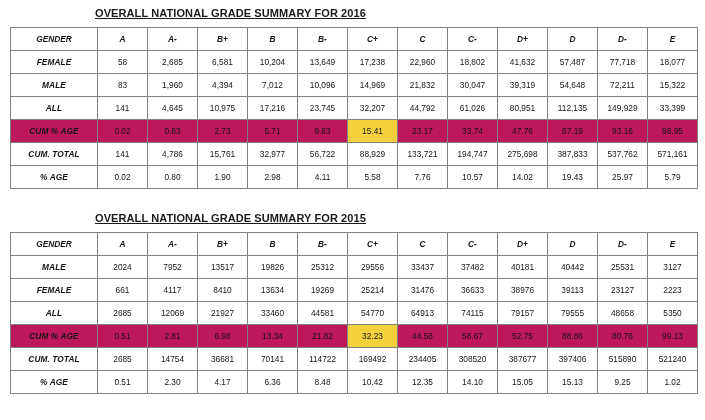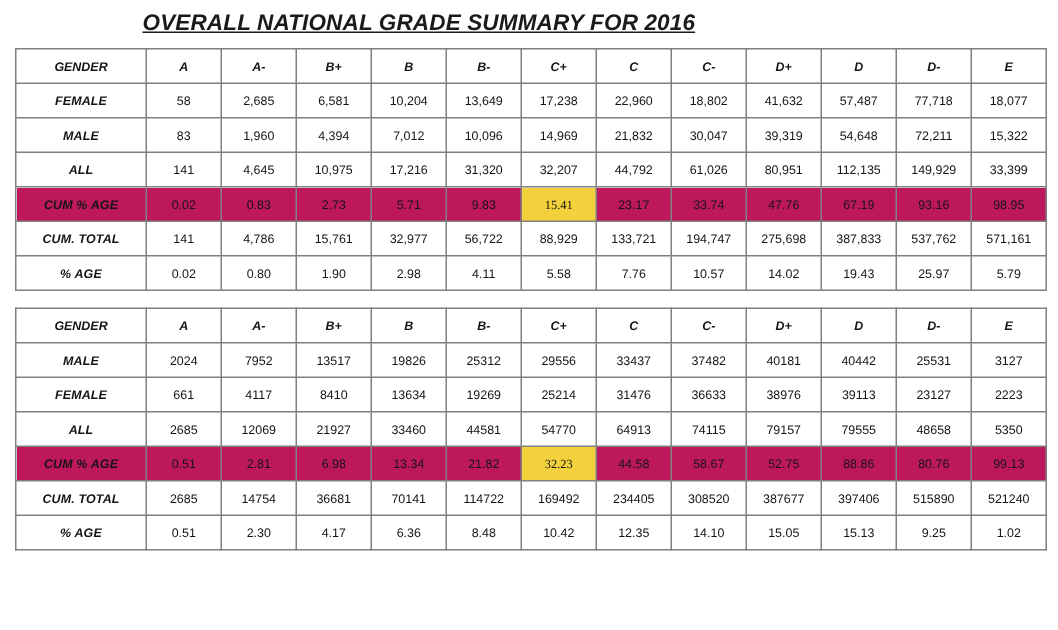--- a/index.html
+++ b/index.html
@@ -22,30 +22,29 @@
   .table-block {
     position: absolute;
     left: 0;
     width: 705px;
   }
 
   .block-2016 { top: 0; }
   .block-2015 { top: 205px; }
 
   .table-title {
-    font-size: 15px;
+    font-size: 11px;
     font-weight: bold;
     color: #1a1a1a;
     text-decoration: underline;
     letter-spacing: 0.1px;
     padding-left: 95px;
     padding-top: 7px;
     padding-bottom: 8px;
     white-space: nowrap;
-    font-style: italic;
   }
 
   table.grade-table {
     border-collapse: collapse;
     table-layout: fixed;
     width: 687px;
     margin-left: 10px;
     border: 1.5px solid #7f7f7f;
     background: #ffffff;
   }
@@ -87,21 +86,20 @@
   tr.highlight-row td {
     background: #be185d;
   }
 
   td.highlight-col {
     background: #f5d949;
   }
 
   tr.highlight-row td.highlight-col {
     background: #f2d13c;
-    font-family: Liberation Serif, serif;
   }
 
   td.num {
     font-weight: normal;
     font-size: 8.3px;
   }
 </style>
 </head>
 <body>
 
@@ -171,21 +169,21 @@
             <td class="num">54,648</td>
             <td class="num">72,211</td>
             <td class="num">15,322</td>
           </tr>
           <tr>
             <td class="row-label">ALL</td>
             <td class="num">141</td>
             <td class="num">4,645</td>
             <td class="num">10,975</td>
             <td class="num">17,216</td>
-            <td class="num">31,320</td>
+            <td class="num">23,745</td>
             <td class="num highlight-col">32,207</td>
             <td class="num">44,792</td>
             <td class="num">61,026</td>
             <td class="num">80,951</td>
             <td class="num">112,135</td>
             <td class="num">149,929</td>
             <td class="num">33,399</td>
           </tr>
           <tr class="highlight-row">
             <td class="row-label">CUM % AGE</td>
@@ -230,20 +228,21 @@
             <td class="num">14.02</td>
             <td class="num">19.43</td>
             <td class="num">25.97</td>
             <td class="num">5.79</td>
           </tr>
         </tbody>
       </table>
   </div>
 
   <div class="table-block block-2015">
+    <div class="table-title">OVERALL NATIONAL GRADE SUMMARY FOR 2015</div>
     <table class="grade-table" id="table-1">
         <colgroup>
           <col class="label-col">
           <col class="data-col">
           <col class="data-col">
           <col class="data-col">
           <col class="data-col">
           <col class="data-col">
           <col class="data-col">
           <col class="data-col">

